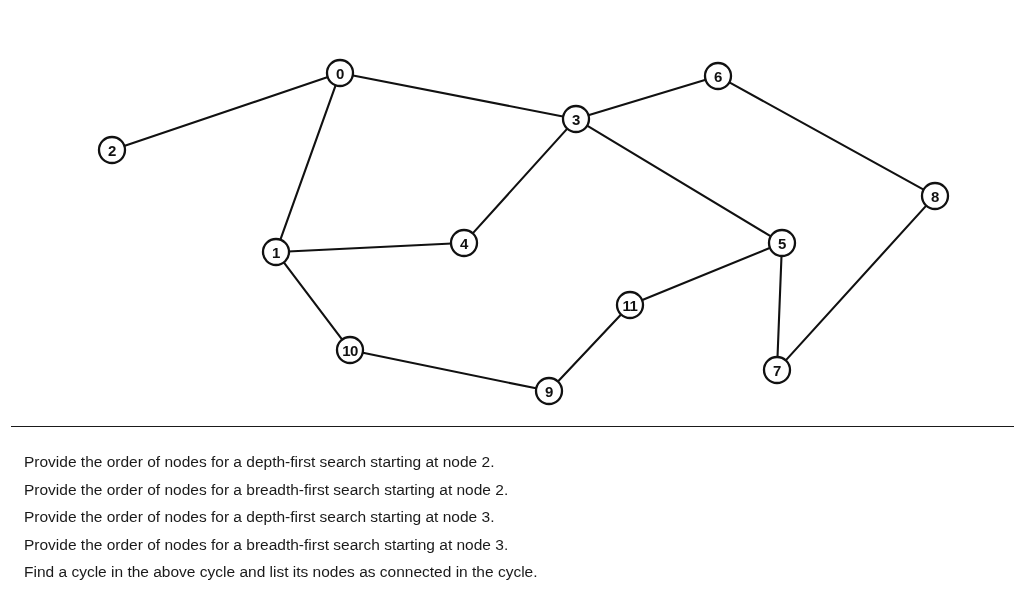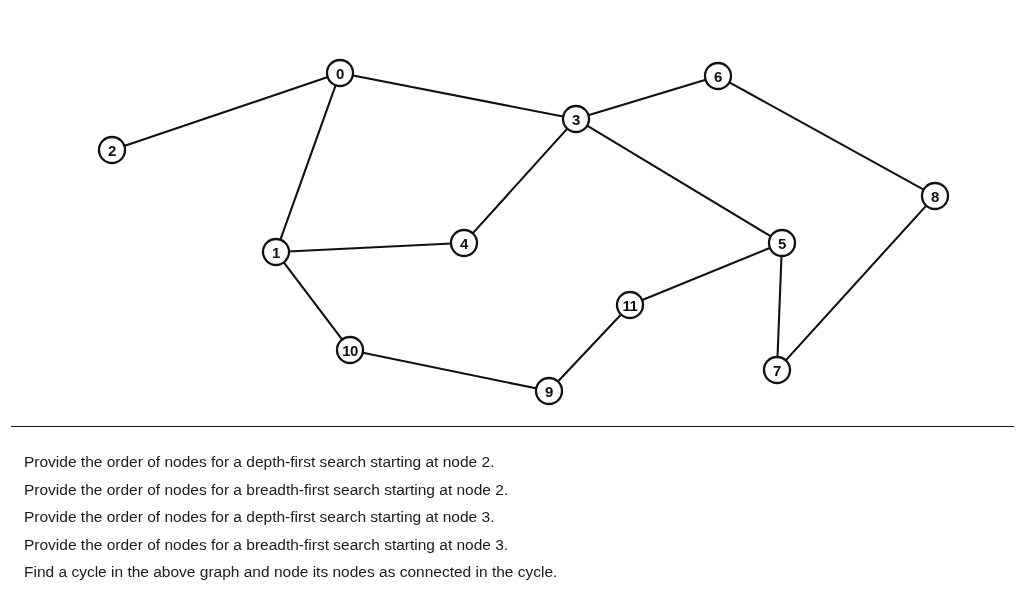--- a/index.html
+++ b/index.html
@@ -152,16 +152,16 @@
     </svg>
   </div>
 
   <div id="divider"></div>
 
   <div id="questions">
     <div class="question-line">Provide the order of nodes for a depth-first search starting at node 2.</div>
     <div class="question-line">Provide the order of nodes for a breadth-first search starting at node 2.</div>
     <div class="question-line">Provide the order of nodes for a depth-first search starting at node 3.</div>
     <div class="question-line">Provide the order of nodes for a breadth-first search starting at node 3.</div>
-    <div class="question-line">Find a cycle in the above graph and node its nodes as connected in the cycle.</div>
+    <div class="question-line">Find a cycle in the above cycle and list its nodes as connected in the cycle.</div>
   </div>
 
 </div>
 
 </body></html>

